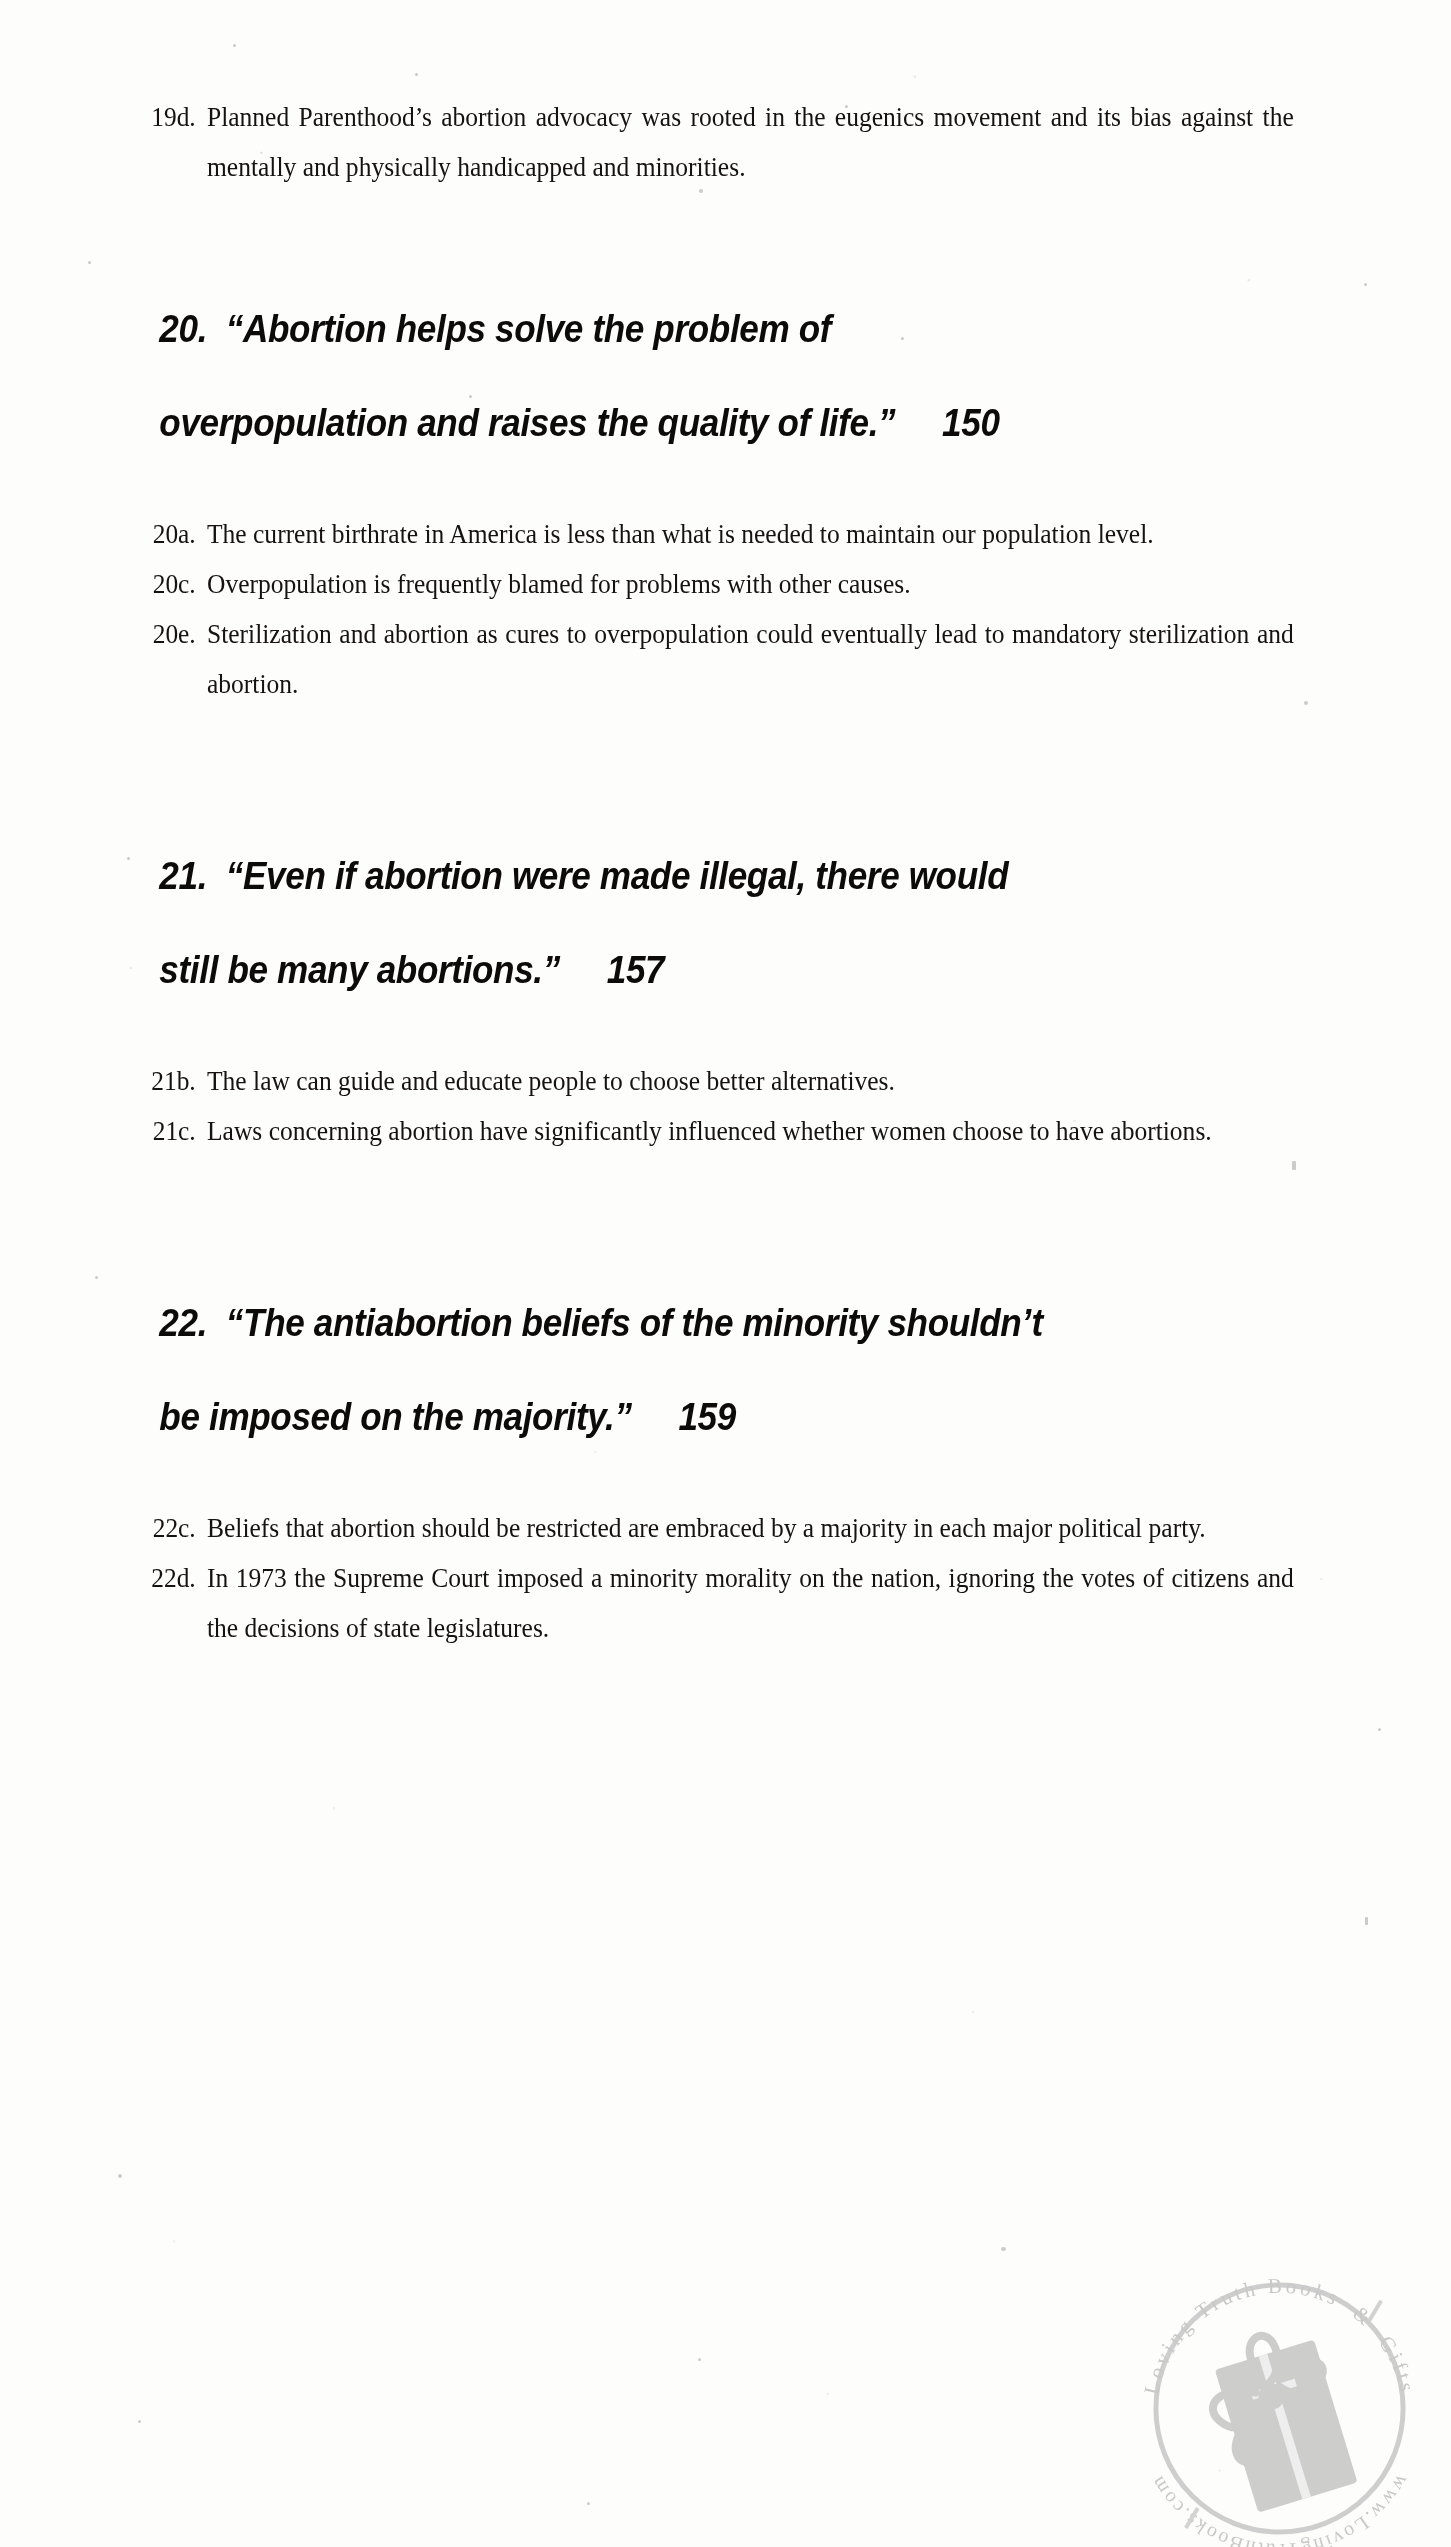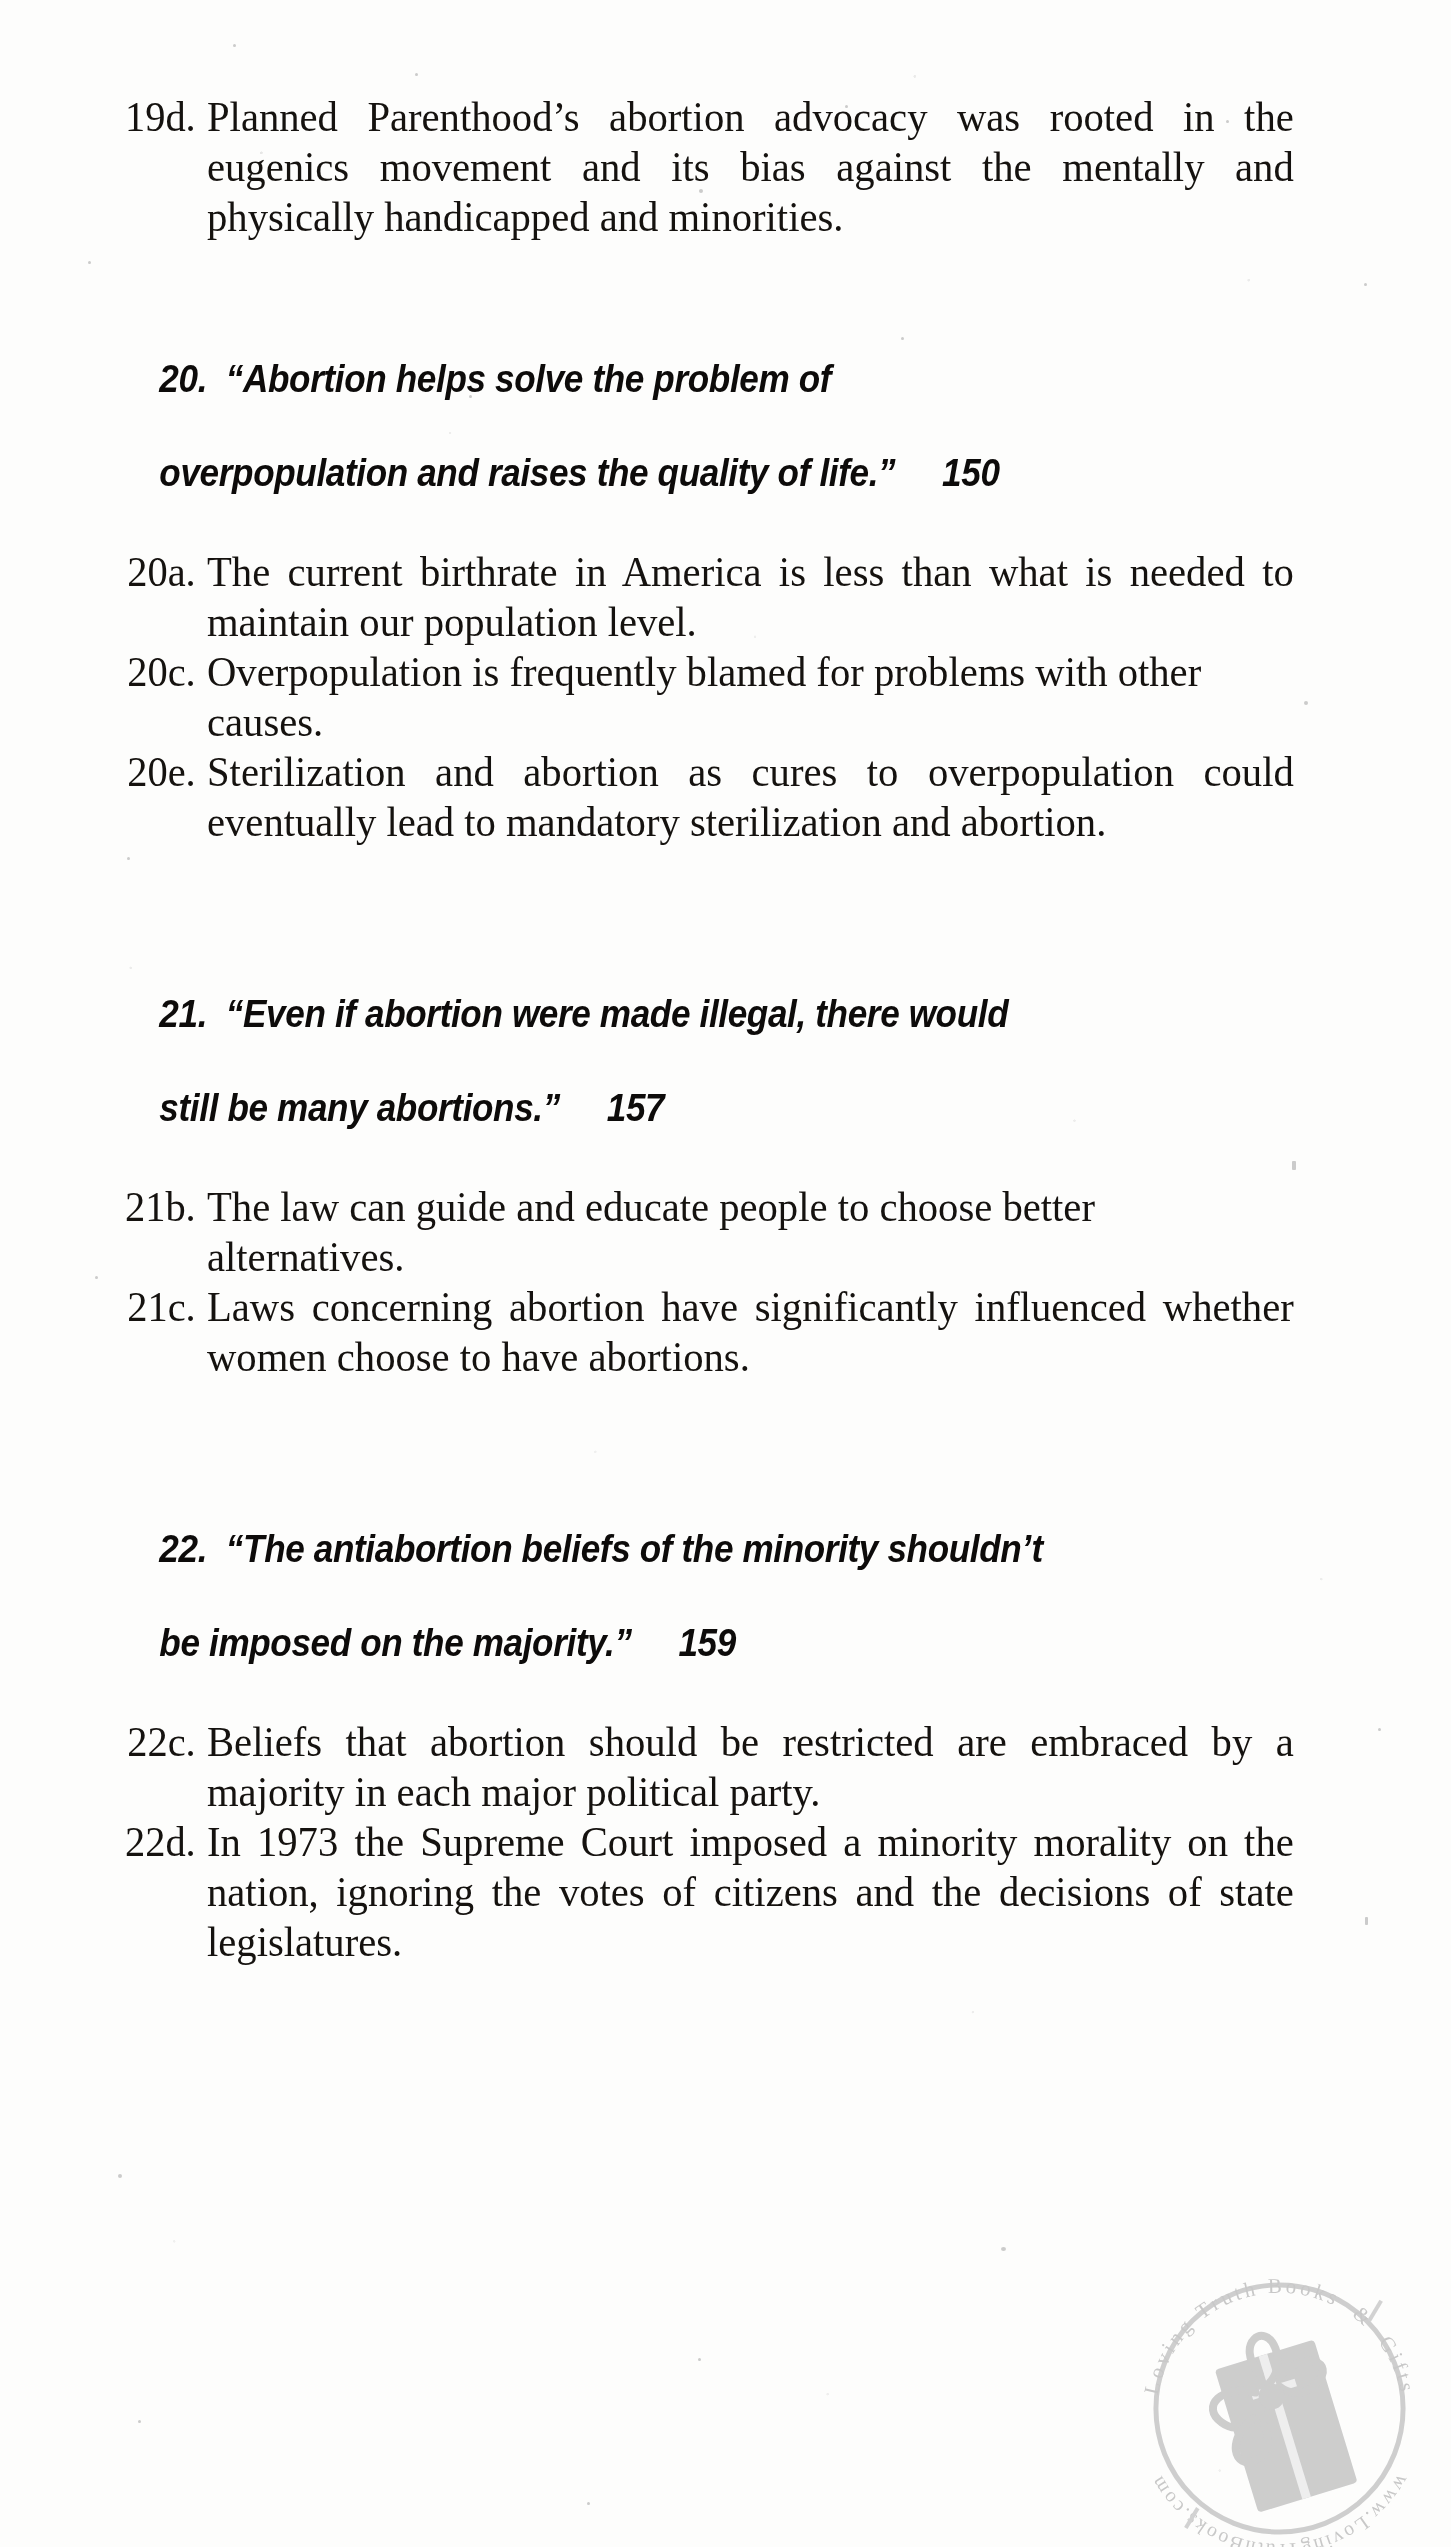--- a/index.html
+++ b/index.html
@@ -74,21 +74,21 @@
 
   
   .item-list {
     list-style: none;
     margin: 0;
     padding: 0;
   }
   .item {
     display: flex;
     align-items: flex-start;
-    font-size: 43px;
+    font-size: 27px;
     line-height: 50px;
     margin: 0;
     padding: 0 0 0 0;
   }
   .item .num {
     flex: 0 0 auto;
     width: 92px;
     text-align: right;
     padding-right: 12px;
     white-space: nowrap;
@@ -97,21 +97,21 @@
   }
   .item .txt {
     flex: 1 1 auto;
     transform: scaleX(0.945);
     transform-origin: left center;
     text-align: justify;
     text-justify: inter-word;
   }
   .item .txt.nojust { text-align: left; }
 
-  .list-20a { margin-top: 4px; }
+  .list-20a { margin-top: 16px; }
 
   
   .top-block { margin-top: 0; }
 
   
   .watermark {
     position: absolute;
     left: 1130px;
     top: 2257px;
     width: 299px;

